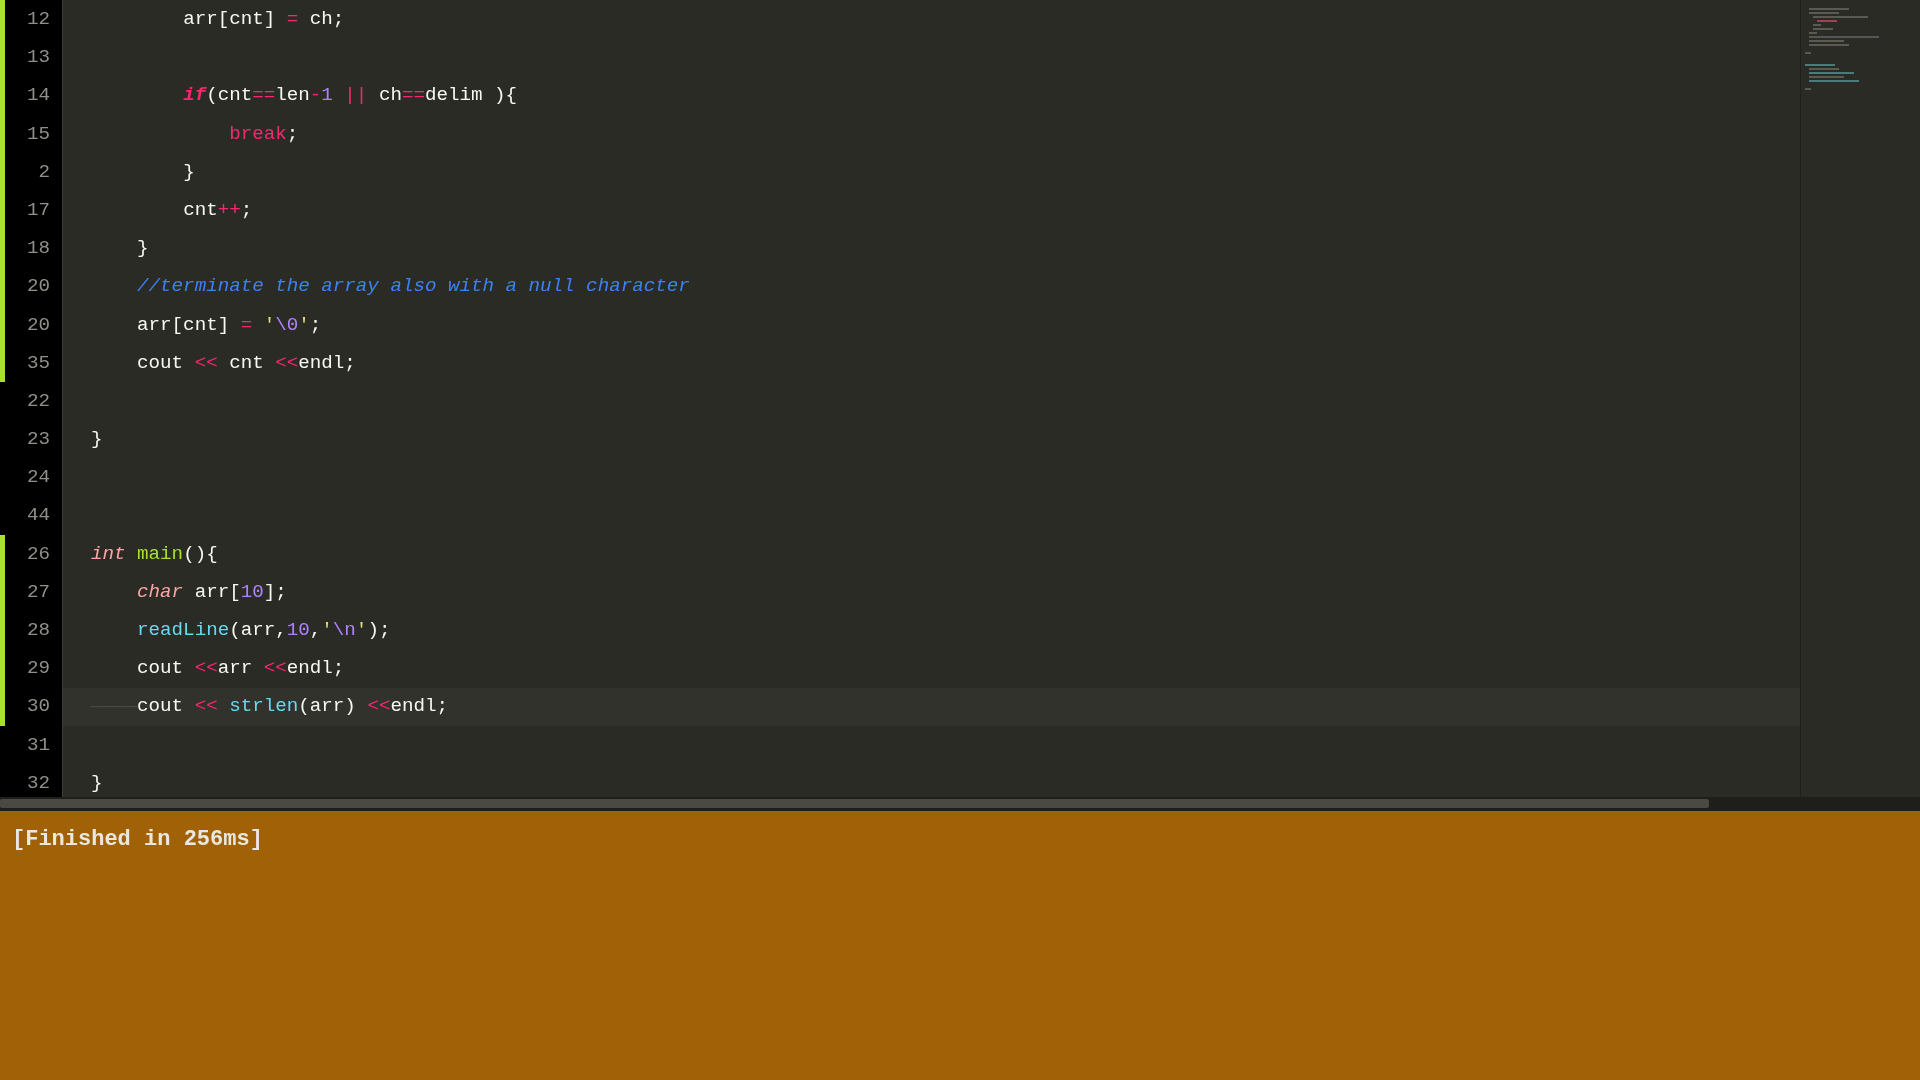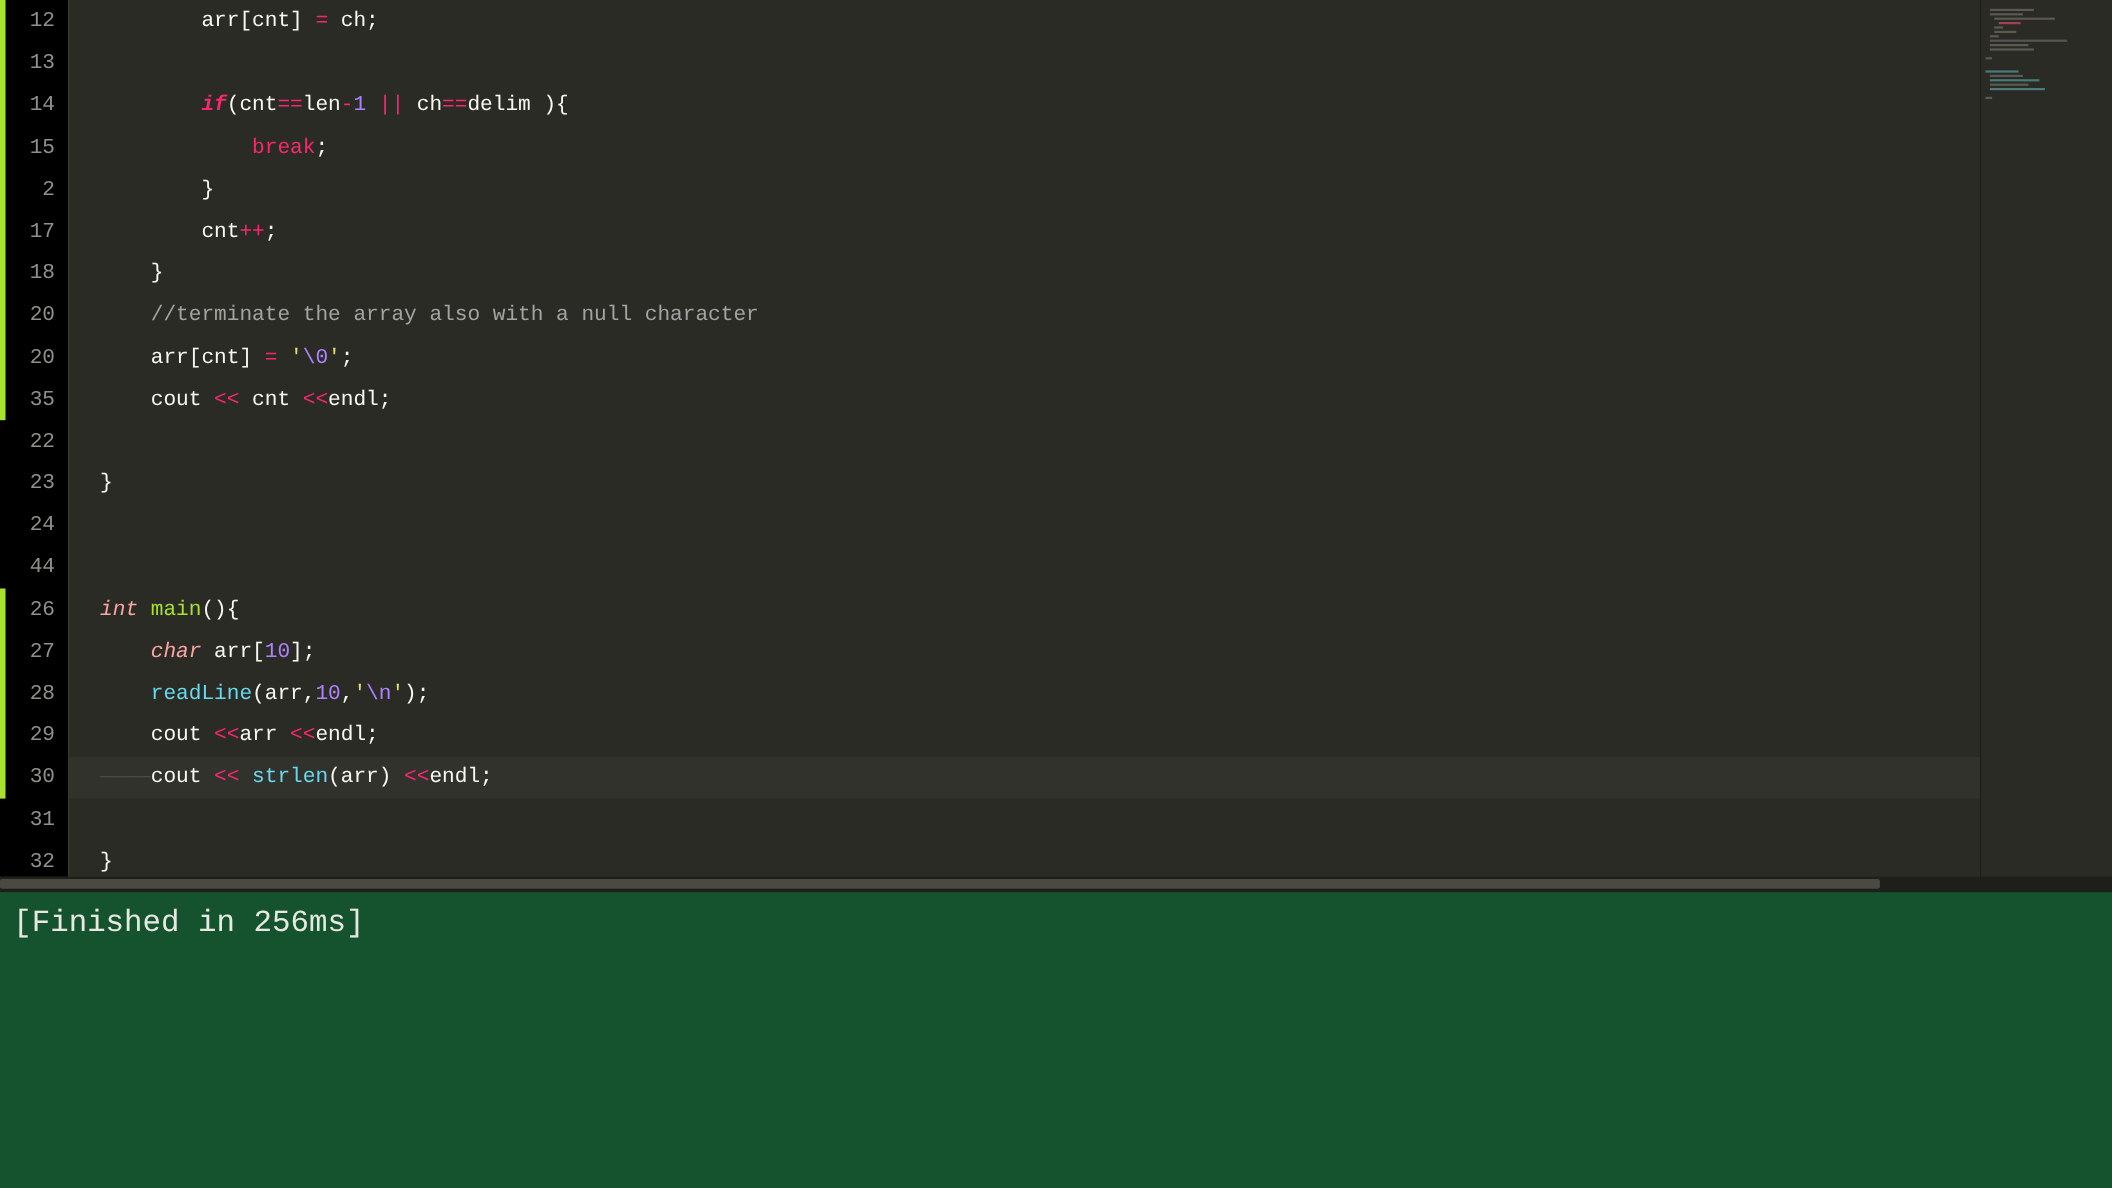--- a/index.html
+++ b/index.html
@@ -85,38 +85,39 @@
   .hscroll-thumb {
     position: absolute;
     top: 2px;
     left: 0;
     height: 9px;
     width: 89%;
     background: #4a4a42;
     border-radius: 2px;
   }
   .console {
-    background: #14532d;
+    background: #a16207;
     color: #e8e8e2;
     padding: 14px 12px;
-    font-size: 28px;
+    font-size: 22px;
     line-height: 30px;
     height: calc(1080px - 797px - 13px);
     border-top: 1px solid #1e1e1a;
+    font-weight: bold;
   }
   
   .kw   { color: #f92672; font-style: italic; font-weight: bold; }
   .kw2  { color: #f92672; }
   .type { color: #fca5a5; font-style: italic; }
   .fn   { color: #66d9ef; }
   .fndef{ color: #a6e22e; font-family: Liberation Mono, monospace; }
   .num  { color: #ae81ff; }
   .str  { color: #e6db74; }
   .esc  { color: #ae81ff; }
-  .cmt  { color: #a3a3a3; }
+  .cmt  { color: #3b82f6; font-style: italic; }
   .op   { color: #f92672; }
   .pln  { color: #f8f8f2; }
   .ws-dot { color: #4a4a42; }
 </style>
 </head>
 <body>
 
 <div class="editor-wrap">
   <div class="gutter">
     <div class="marker-strip" id="marker-strip">

